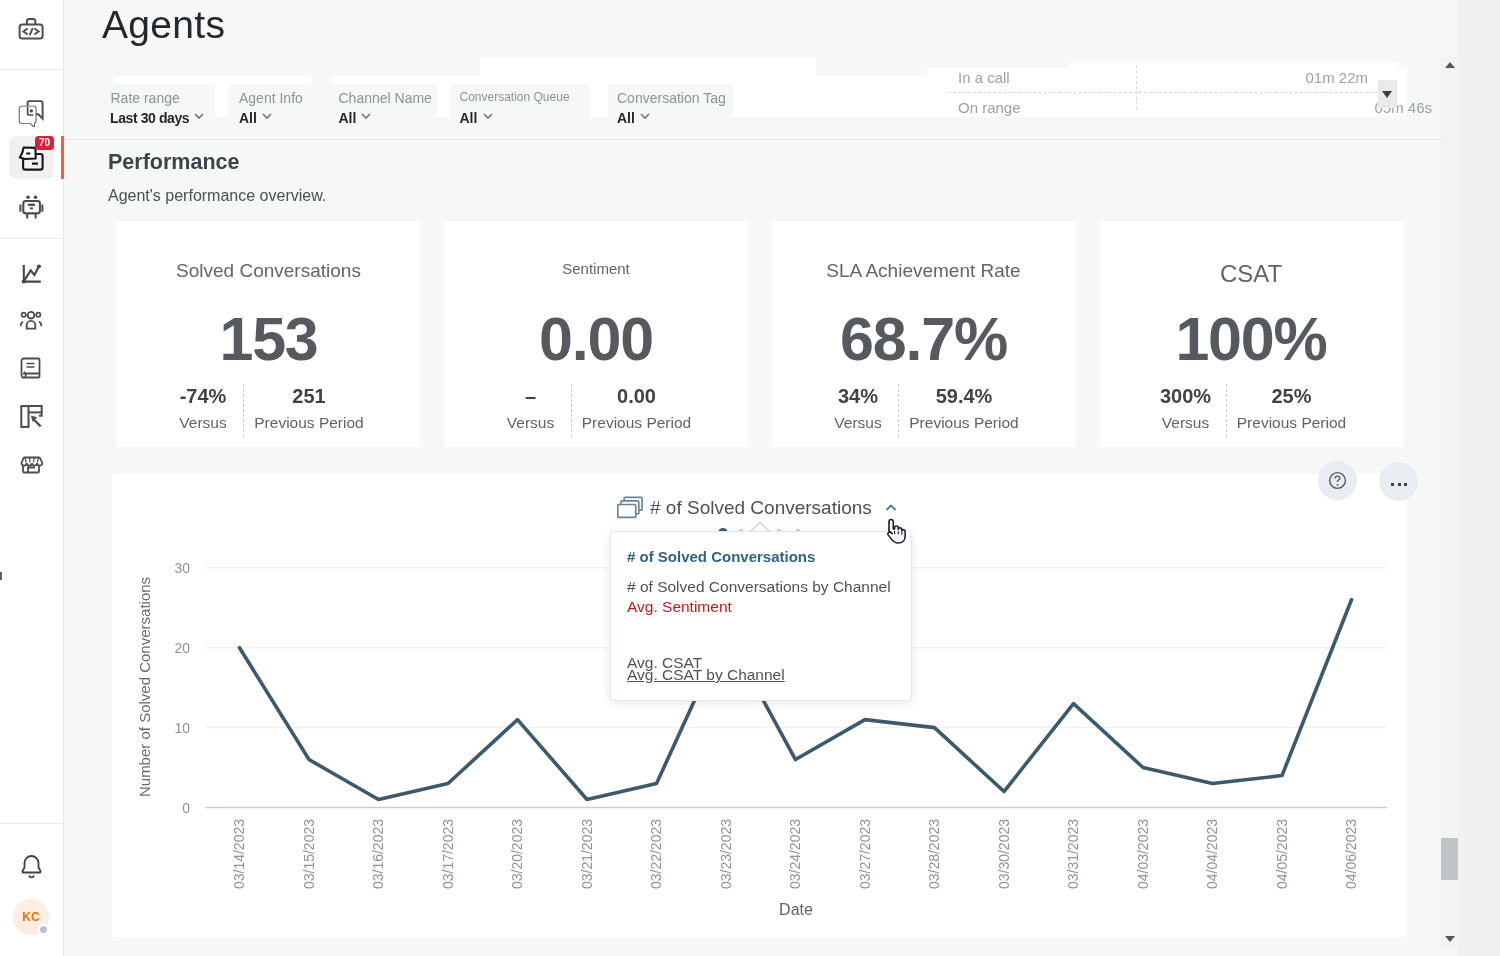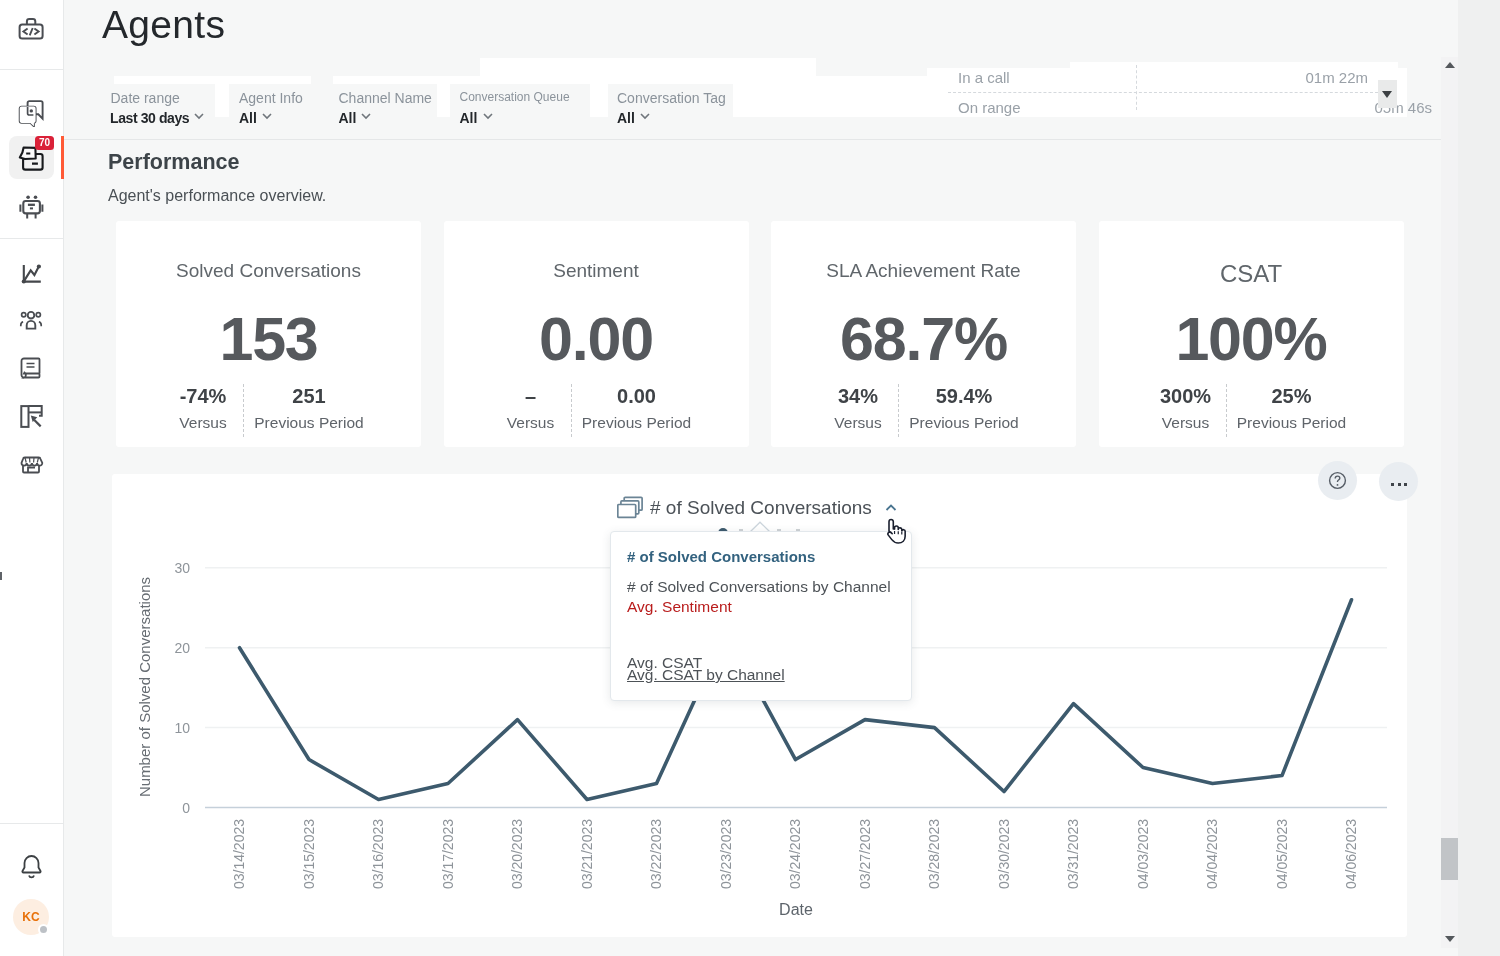--- a/index.html
+++ b/index.html
@@ -24,21 +24,21 @@
 <div class="abs" style="left:1268px; top:69px; width:100px; font-size:15px; color:#9aa1a8; text-align:right; white-space:nowrap;">01m 22m</div>
 <div class="abs" style="left:958px; top:99px; font-size:15px; color:#9aa1a8;">On range</div>
 <div class="abs" style="left:1332px; top:99px; width:100px; font-size:15px; color:#9aa1a8; text-align:right; white-space:nowrap;">05m 46s</div>
 
 <div class="abs" style="left:948px; top:92px; width:430px; height:0; border-top:1px dashed #d5d9dd;"></div>
 <div class="abs" style="left:1136px; top:65px; width:0; height:45px; border-left:1px dashed #d5d9dd;"></div>
 
 <div class="abs" style="left:1378px; top:80px; width:19px; height:28px; background:#e9eaea;"></div>
 <div class="abs" style="left:1382px; top:91px; width:0; height:0; border-left:5.5px solid transparent; border-right:5.5px solid transparent; border-top:7px solid #3c4043;"></div>
 
-<div class="abs" style="left:110.5px; top:90px; font-size:14px; color:#8b939b;">Date range</div>
+<div class="abs" style="left:110.5px; top:90px; font-size:14px; color:#8b939b;">Rate range</div>
 <div class="abs" style="left:110px; top:109.5px; font-size:14px; letter-spacing:-0.4px; font-weight:bold; color:#23272b;">Last 30 days</div>
 <div class="abs" style="left:239px; top:90px; font-size:14px; color:#8b939b;">Agent Info</div>
 <div class="abs" style="left:239px; top:109.5px; font-size:14px; font-weight:bold; color:#23272b;">All</div>
 <div class="abs" style="left:338.5px; top:90px; font-size:14px; color:#8b939b;">Channel Name</div>
 <div class="abs" style="left:338.5px; top:109.5px; font-size:14px; font-weight:bold; color:#23272b;">All</div>
 <div class="abs" style="left:459.5px; top:90px; font-size:12px; color:#8b939b;">Conversation Queue</div>
 <div class="abs" style="left:459.5px; top:109.5px; font-size:14px; font-weight:bold; color:#23272b;">All</div>
 <div class="abs" style="left:617px; top:90px; font-size:14px; color:#8b939b;">Conversation Tag</div>
 <div class="abs" style="left:617px; top:109.5px; font-size:14px; font-weight:bold; color:#23272b;">All</div>
 
@@ -67,21 +67,21 @@
 
 <div class="abs" style="left:116px; top:221px; width:305px; height:225.5px; background:#fff; border-radius:3px;"></div>
 <div class="abs" style="left:116px; top:260px; width:305px; text-align:center; font-size:19px; color:#60666b;">Solved Conversations</div>
 <div class="abs" style="left:116px; top:304px; width:305px; text-align:center; font-size:61px; font-weight:bold; color:#56595d; letter-spacing:-1.2px;">153</div>
 <div class="abs" style="left:143px; top:385px; width:120px; text-align:center; font-size:20px; font-weight:bold; color:#3f4347;">-74%</div>
 <div class="abs" style="left:143px; top:414px; width:120px; text-align:center; font-size:15.5px; color:#5f646a;">Versus</div>
 <div class="abs" style="left:249px; top:385px; width:120px; text-align:center; font-size:20px; font-weight:bold; color:#3f4347;">251</div>
 <div class="abs" style="left:249px; top:414px; width:120px; text-align:center; font-size:15.5px; color:#5f646a;">Previous Period</div>
 <div class="abs" style="left:243px; top:384px; width:0; height:53px; border-left:1px dashed #c8cbce;"></div>
 <div class="abs" style="left:443.5px; top:221px; width:305px; height:225.5px; background:#fff; border-radius:3px;"></div>
-<div class="abs" style="left:443.5px; top:260px; width:305px; text-align:center; font-size:19px; color:#60666b;">Sentiment</div>
+<div class="abs" style="left:443.5px; top:260px; width:305px; text-align:center; font-size:15px; color:#60666b;">Sentiment</div>
 <div class="abs" style="left:443.5px; top:304px; width:305px; text-align:center; font-size:61px; font-weight:bold; color:#56595d; letter-spacing:-1.2px;">0.00</div>
 <div class="abs" style="left:470.5px; top:385px; width:120px; text-align:center; font-size:20px; font-weight:bold; color:#3f4347;">–</div>
 <div class="abs" style="left:470.5px; top:414px; width:120px; text-align:center; font-size:15.5px; color:#5f646a;">Versus</div>
 <div class="abs" style="left:576.5px; top:385px; width:120px; text-align:center; font-size:20px; font-weight:bold; color:#3f4347;">0.00</div>
 <div class="abs" style="left:576.5px; top:414px; width:120px; text-align:center; font-size:15.5px; color:#5f646a;">Previous Period</div>
 <div class="abs" style="left:570.5px; top:384px; width:0; height:53px; border-left:1px dashed #c8cbce;"></div>
 <div class="abs" style="left:771px; top:221px; width:305px; height:225.5px; background:#fff; border-radius:3px;"></div>
 <div class="abs" style="left:771px; top:260px; width:305px; text-align:center; font-size:19px; color:#60666b;">SLA Achievement Rate</div>
 <div class="abs" style="left:771px; top:304px; width:305px; text-align:center; font-size:61px; font-weight:bold; color:#56595d; letter-spacing:-1.2px;">68.7%</div>
 <div class="abs" style="left:798px; top:385px; width:120px; text-align:center; font-size:20px; font-weight:bold; color:#3f4347;">34%</div>

